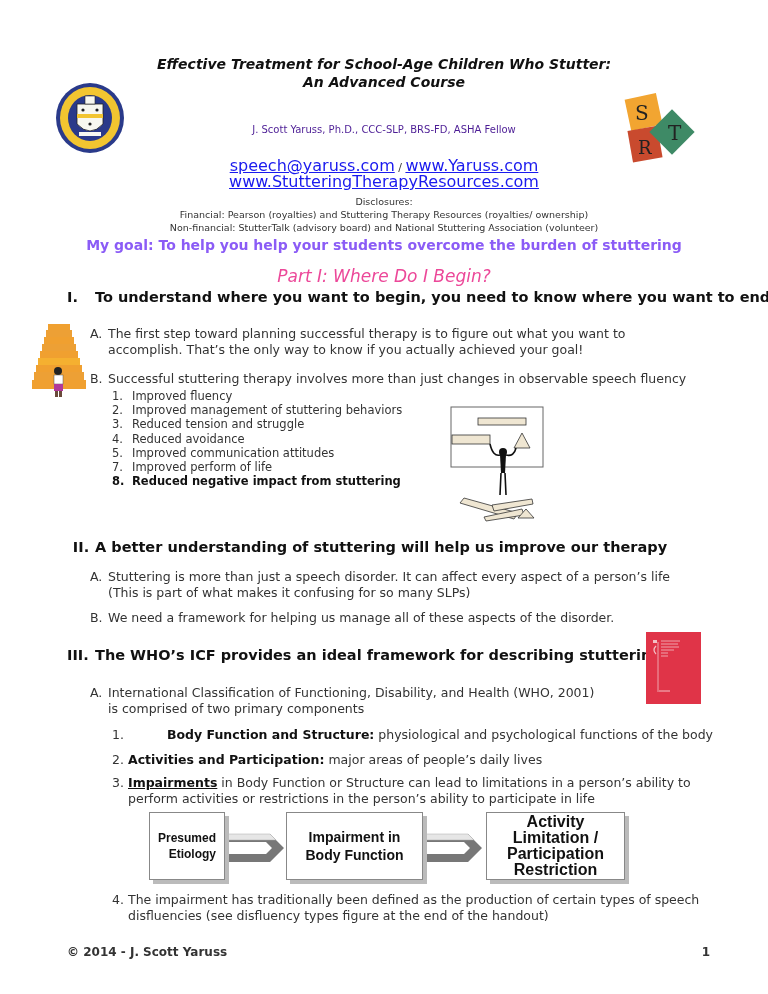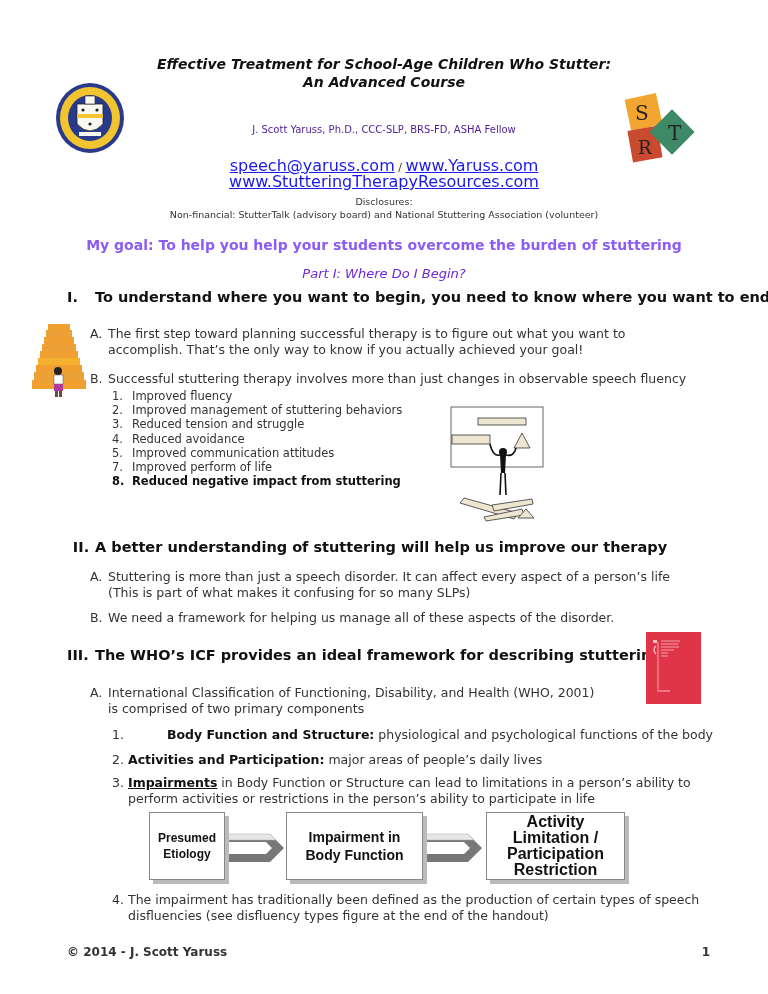--- a/index.html
+++ b/index.html
@@ -8,21 +8,21 @@
     font-family: "DejaVu Sans", sans-serif; color: #333;
   }
   .abs { position: absolute; }
   .center { left: 0; width: 768px; text-align: center; }
   .title { font-size: 14px; font-style: italic; font-weight: bold; color: #111; line-height: 18px; }
   .author { font-size: 10px; color: #4c1d95; }
   .link { font-size: 16px; color: #1a1aee; text-decoration: underline; }
   .sep { font-size: 11px; color: #333; }
   .disc { font-size: 9.5px; color: #333; line-height: 13px; }
   .goal { font-size: 14px; font-weight: bold; color: #8b5cf6; }
-  .part { font-size: 13px; font-style: italic; color: #6d28d9; }
+  .part { font-size: 17px; font-style: italic; color: #ec4899; }
   .h1 { font-size: 14.5px; font-weight: bold; color: #111; white-space: nowrap; }
   .h1 .num { display: inline-block; width: 28px; }
   .para { font-size: 12.5px; color: #333; line-height: 16px; }
   .para .lbl { position: absolute; left: 0; }
   .para .txt { display: block; padding-left: 18px; }
   .list-item { font-size: 11.5px; color: #333; line-height: 14.2px; white-space: nowrap; }
   .list-item .n { display: inline-block; width: 20px; }
   .bold { font-weight: bold; color: #111; }
   .sub { font-size: 12.5px; color: #333; line-height: 16px; }
   .sub .n { position: absolute; left: 0; }
@@ -79,20 +79,21 @@
 
 <div class="abs center" style="top:156px; font-size:11px;">
   <span class="link">speech@yaruss.com</span><span class="sep"> / </span><span class="link">www.Yaruss.com</span>
 </div>
 <div class="abs center" style="top:172px;">
   <span class="link">www.StutteringTherapyResources.com</span>
 </div>
 
 <div class="abs center disc" style="top:195px;">
   <div>Disclosures:</div>
+  <div>Financial: Pearson (royalties) and Stuttering Therapy Resources (royalties/ ownership)</div>
   <div>Non-financial: StutterTalk (advisory board) and National Stuttering Association (volunteer)</div>
 </div>
 
 <div class="abs center goal" style="top:237px;">My goal: To help you help your students overcome the burden of stuttering</div>
 <div class="abs center part" style="top:266px;">Part I: Where Do I Begin?</div>
 
 <div class="abs h1" style="left:67px; top:289px;">
   <span class="num">I.</span><span>To understand where you want to begin, you need to know where you want to end</span>
 </div>
 
@@ -217,21 +218,21 @@
       <polygon points="0,6 48,6 54,12 0,12" fill="#e6e6e6" stroke="#aaa" stroke-width="0.5"></polygon>
     </svg>
   </div>
   <div class="abs" style="left:420px; top:828px; width:66px; height:40px;">
     <svg width="66" height="40" viewBox="0 0 66 40">
       <polygon points="0,6 48,6 62,20 48,34 0,34 0,26 44,26 50,20 44,14 0,14" fill="#777"></polygon>
       <polygon points="0,6 48,6 54,12 0,12" fill="#e6e6e6" stroke="#aaa" stroke-width="0.5"></polygon>
     </svg>
   </div>
 
-  <div class="flow-box" style="left:149px; top:812px; width:74px; height:66px; font-size:12px; line-height:16px;">
+  <div class="flow-box" style="left:149px; top:812px; width:74px; height:66px; font-size:12px; line-height:16px;text-align:right;">
     <div>
       <div>Presumed</div>
       <div>Etiology</div>
     </div>
   </div>
   <div class="flow-box" style="left:286px; top:812px; width:135px; height:66px; font-size:14px; line-height:18px;">
     <div>
       <div>Impairment in</div>
       <div>Body Function</div>
     </div>

